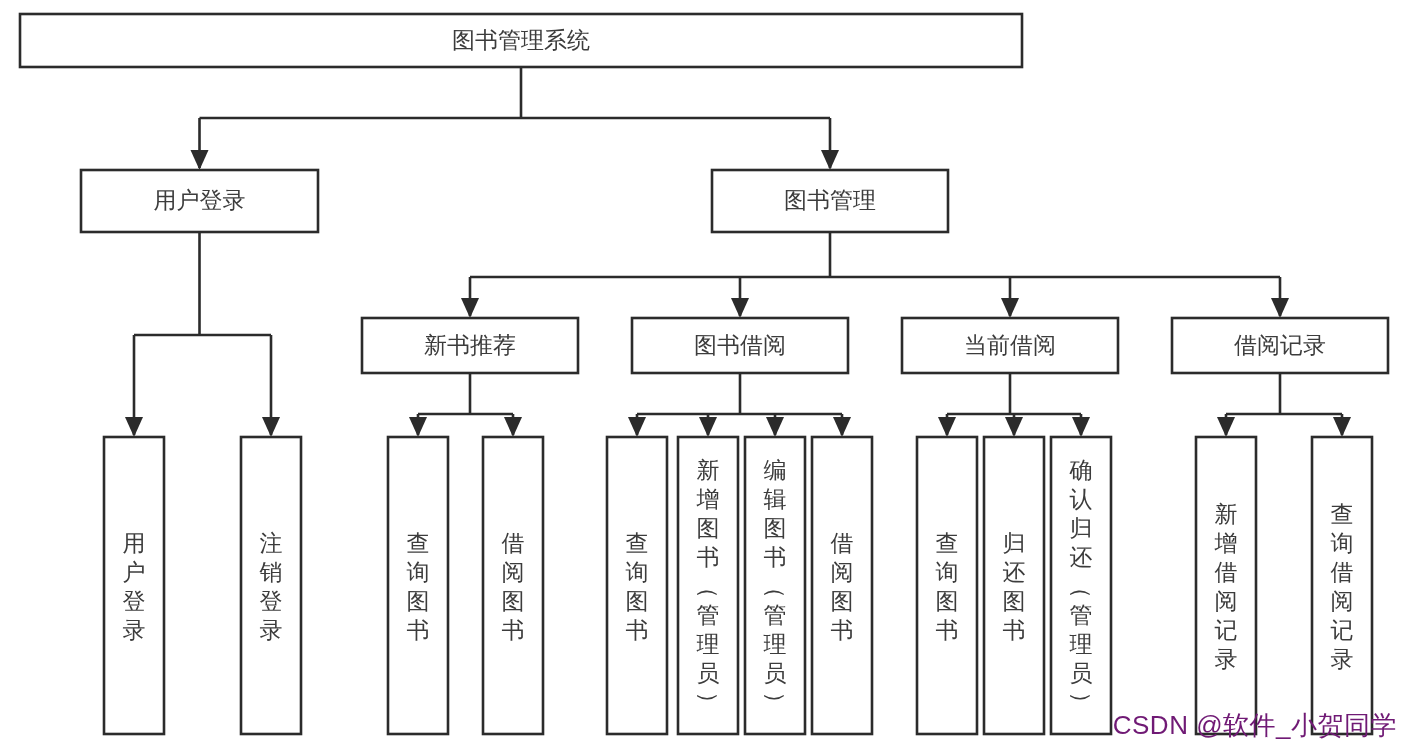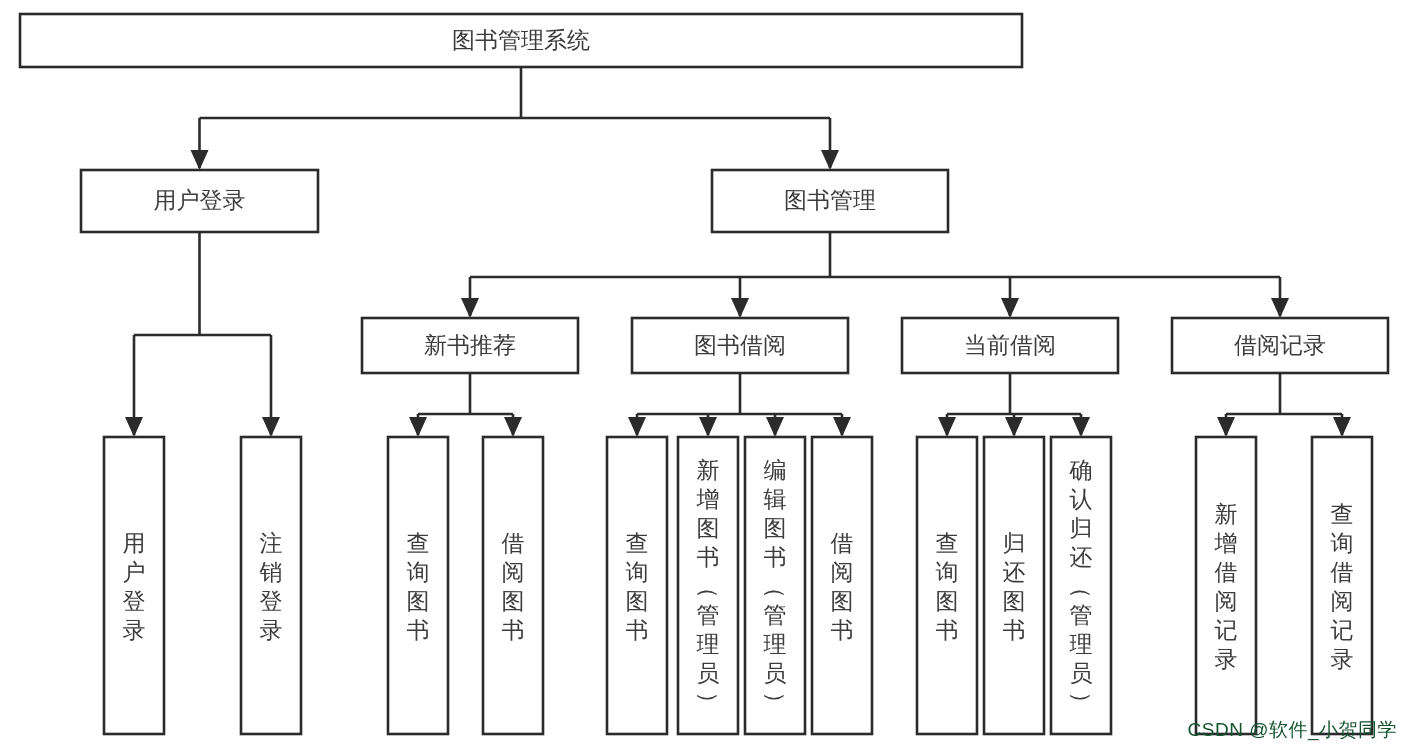--- a/index.html
+++ b/index.html
@@ -52,22 +52,22 @@
     fill: #3c3c3c;
     font-family: "Liberation Sans", "DejaVu Sans", sans-serif;
     font-size: 23px;
     text-anchor: middle;
   }
   .watermark-text {
     position: absolute;
     right: 8px;
     bottom: 4px;
     font-family: "Liberation Sans", "DejaVu Sans", sans-serif;
-    font-size: 19px;
-    color: #14532d;
+    font-size: 26px;
+    color: #701a75;
     white-space: nowrap;
     letter-spacing: 0.5px;
     pointer-events: none;
   }
 </style>
 </head>
 <body>
 
 <div id="diagram-root">
   <svg class="diagram" viewBox="0 0 1405 747" xmlns="http://www.w3.org/2000/svg">

